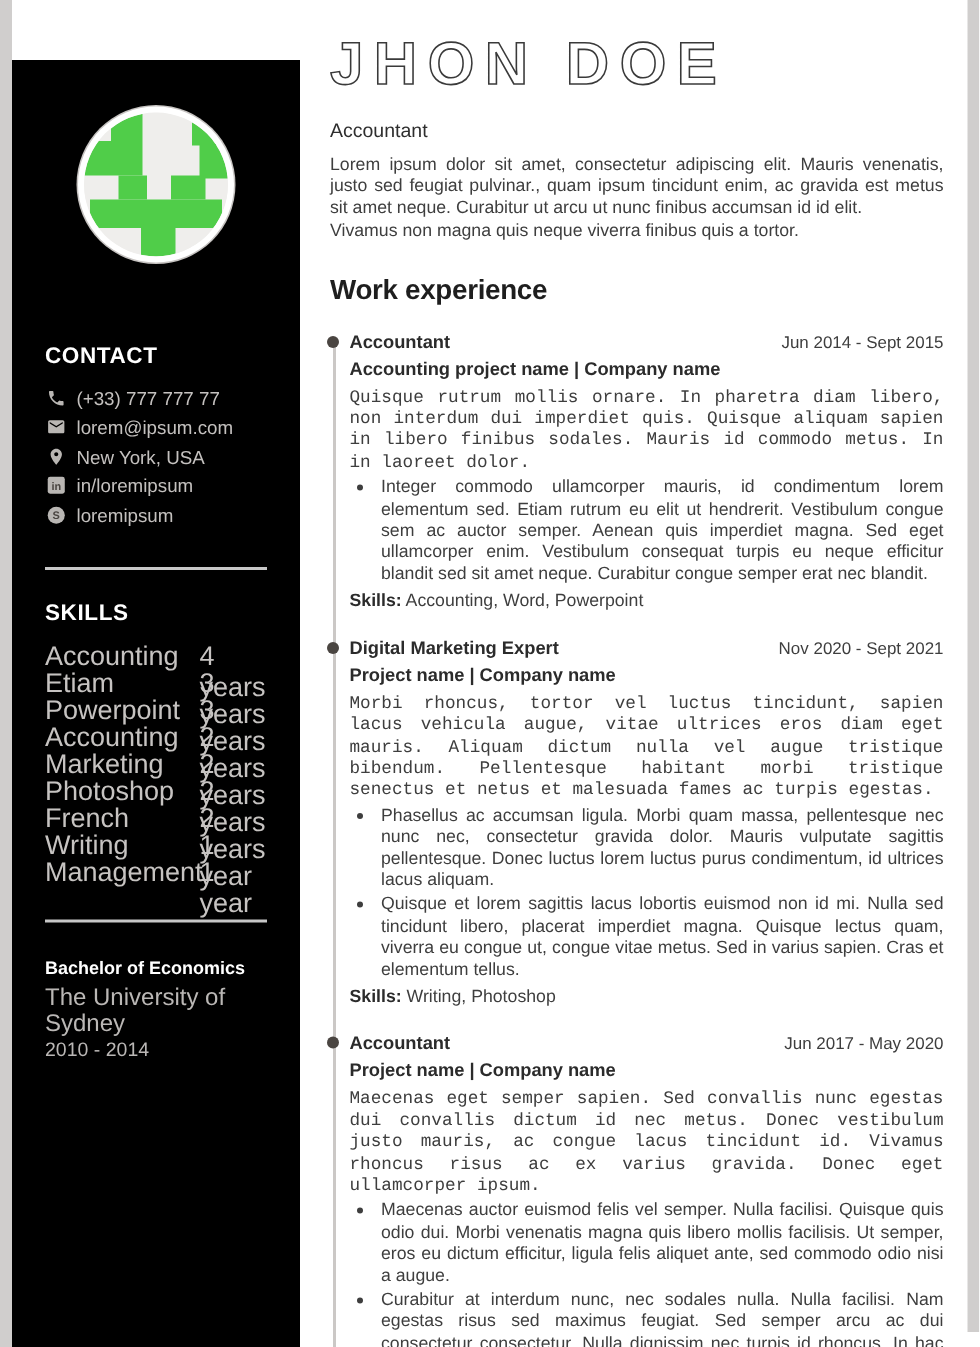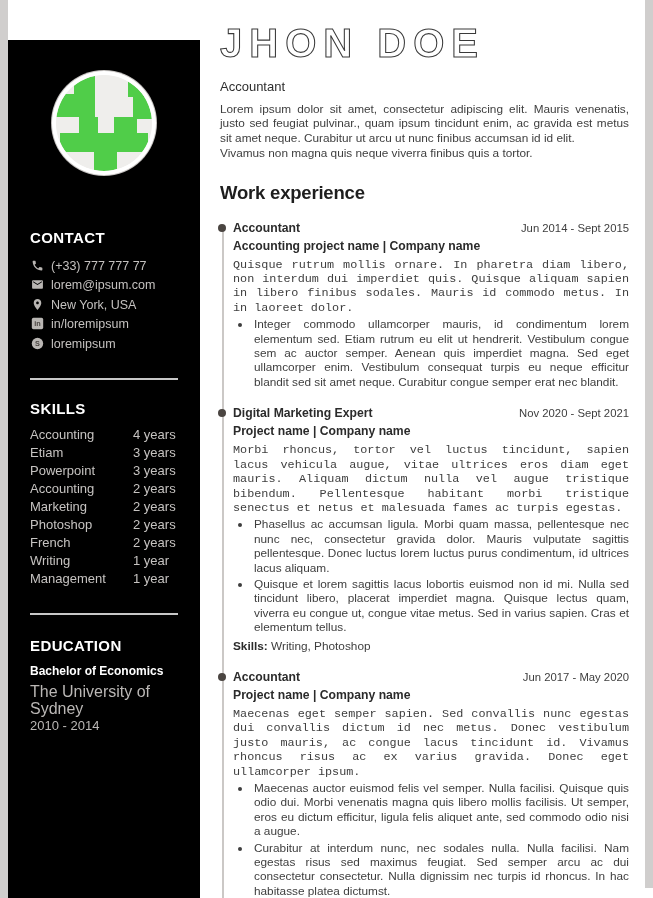--- a/index.html
+++ b/index.html
@@ -30,21 +30,21 @@
   }
   .contact{ margin-top:58px; }
   .contact-list{ margin-top:10px; list-style:none; }
   .contact-item{ display:flex; align-items:center; height:19.5px; font-size:12.5px; }
   .c-icon{ width:14px; height:14px; flex:0 0 14px; margin-right:7px; display:flex; align-items:flex-start; justify-content:center; }
   .c-icon svg{ width:13px; height:13px; fill:#b9b6b3; }
   .divider{ border:0; border-top:2px solid rgba(255,255,255,.78); margin:24px 0 0; }
 
   .skills{ margin-top:20px; }
   .skill-rows{ margin-top:10px; }
-  .skill-row{ display:flex; height:18px; font-size:13px; color:#c6c3c1; }
+  .skill-row{ display:flex; height:18px; font-size:18px; color:#c6c3c1; }
   .skill-name{ width:103px; flex:0 0 103px; }
   .edu{ margin-top:22px; }
   .edu-degree{ margin-top:9px; color:#ffffff; font-weight:700; font-size:12px; line-height:17px; }
   .edu-school{ margin-top:3px; font-size:16px; line-height:17px; color:#bab7b5; }
   .edu-period{ font-size:13px; line-height:17px; color:#bab7b5; }
 
   
   .content{ flex:1 1 auto; padding:20px 16px 0 20px; color:#3e3e3e; }
   .name{
     font-size:40px; line-height:46px; font-weight:700; letter-spacing:7px;
@@ -193,21 +193,20 @@
         <div class="skill-row">
             <span class="skill-name">Management</span>
             <span class="skill-years">1 year</span>
           </div>
       </div>
     </section>
 
     <hr class="divider">
 
     <section class="edu">
-      <div class="side-section-heading">EDUCATION</div>
       <div class="edu-degree">Bachelor of Economics</div>
       <div class="edu-school">The University of Sydney</div>
       <div class="edu-period">2010 - 2014</div>
     </section>
   </aside>
 
   <main class="content">
     <h1 class="name">JHON DOE</h1>
     <div class="role">Accountant</div>
 
@@ -223,20 +222,21 @@
         <span class="dot"></span>
         <div class="entry-head">
           <span class="entry-title">Accountant</span>
           <span class="entry-date">Jun 2014 - Sept 2015</span>
         </div>
         <div class="entry-sub">Accounting project name | Company name</div>
         <p class="body-txt entry-desc">Quisque rutrum mollis ornare. In pharetra diam libero, non interdum dui imperdiet quis. Quisque aliquam sapien in libero finibus sodales. Mauris id commodo metus. In in laoreet dolor.</p>
         <ul>
           <li>Integer commodo ullamcorper mauris, id condimentum lorem elementum sed. Etiam rutrum eu elit ut hendrerit. Vestibulum congue sem ac auctor semper. Aenean quis imperdiet magna. Sed eget ullamcorper enim. Vestibulum consequat turpis eu neque efficitur blandit sed sit amet neque. Curabitur congue semper erat nec blandit.</li>
         </ul>
+        <p class="skills-line"><span class="lbl">Skills:</span> <span>Accounting, Word, Powerpoint</span></p>
       </article>
 
       <article class="entry">
         <span class="dot"></span>
         <div class="entry-head">
           <span class="entry-title">Digital Marketing Expert</span>
           <span class="entry-date">Nov 2020 - Sept 2021</span>
         </div>
         <div class="entry-sub">Project name | Company name</div>
         <p class="body-txt entry-desc">Morbi rhoncus, tortor vel luctus tincidunt, sapien lacus vehicula augue, vitae ultrices eros diam eget mauris. Aliquam dictum nulla vel augue tristique bibendum. Pellentesque habitant morbi tristique senectus et netus et malesuada fames ac turpis egestas.</p>

